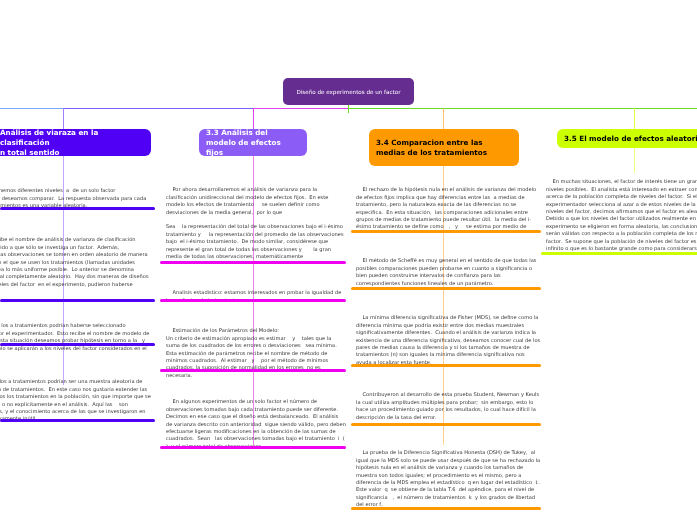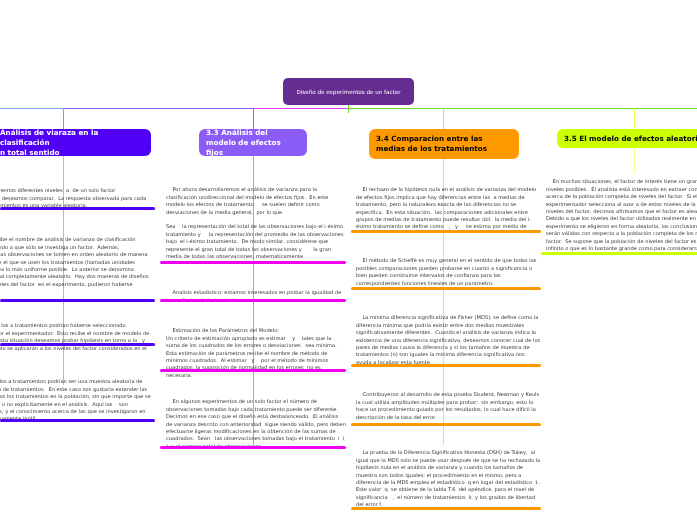--- a/index.html
+++ b/index.html
@@ -130,21 +130,21 @@
     <span>Estimación de los Parámetros del Modelo:
 Un criterio de estimación apropiado es estimar    y    tales que la suma de los cuadrados de los errores o desviaciones   sea mínima.  Esta estimación de parámetros recibe el nombre de método de mínimos cuadrados.  Al estimar   y    por el método de mínimos cuadrados, la suposición de normalidad en los errores  no es necesaria.</span>
   </div>
   <div class="underline" style="left:160px;top:369px;width:186px;background:#f000f0;"></div>
 
   <div class="note" style="left:166px;top:391px;width:180px;">
     <span>En algunos experimentos de un solo factor el número de observaciones tomadas bajo cada tratamiento puede ser diferente.  Decimos en ese caso que el diseño está desbalanceado.  El análisis de varianza descrito con anterioridad  sigue siendo válido, pero deben efectuarse ligeras modificaciones en la obtención de las sumas de cuadrados.  Sean   las observaciones tomadas bajo el tratamiento  i  (  ), y el número total de observaciones.</span>
   </div>
   <div class="underline" style="left:160px;top:446px;width:186px;background:#f000f0;"></div>
 
-  <div class="topic" style="left:369px;top:129px;width:150px;height:30px;background:#ff9900;color:#000000;align-items:center;">
+  <div class="topic" style="left:369px;top:129px;width:150px;height:37px;background:#ff9900;color:#000000;align-items:center;">
     <span>3.4 Comparacion entre las medias de los tratamientos</span>
   </div>
 
   <div class="note" style="left:356px;top:179px;width:185px;">
     <span>El rechazo de la hipótesis nula en el análisis de varianza del modelo de efectos fijos implica que hay diferencias entre las  a medias de tratamiento, pero la naturaleza exacta de las diferencias no se especifica.  En esta situación,  las comparaciones adicionales entre grupos de medias de tratamiento puede resultar útil.  la media del i-ésimo tratamiento se define como   ,   y     se estima por medio de</span>
   </div>
   <div class="underline" style="left:351px;top:230px;width:190px;background:#ff9900;"></div>
 
   <div class="note" style="left:356px;top:250px;width:185px;">
     <span>El método de Scheffé es muy general en el sentido de que todas las posibles comparaciones pueden probarse en cuanto a significancia o bien pueden construirse intervalos de confianza para las correspondientes funciones lineales de un parámetro.</span>

